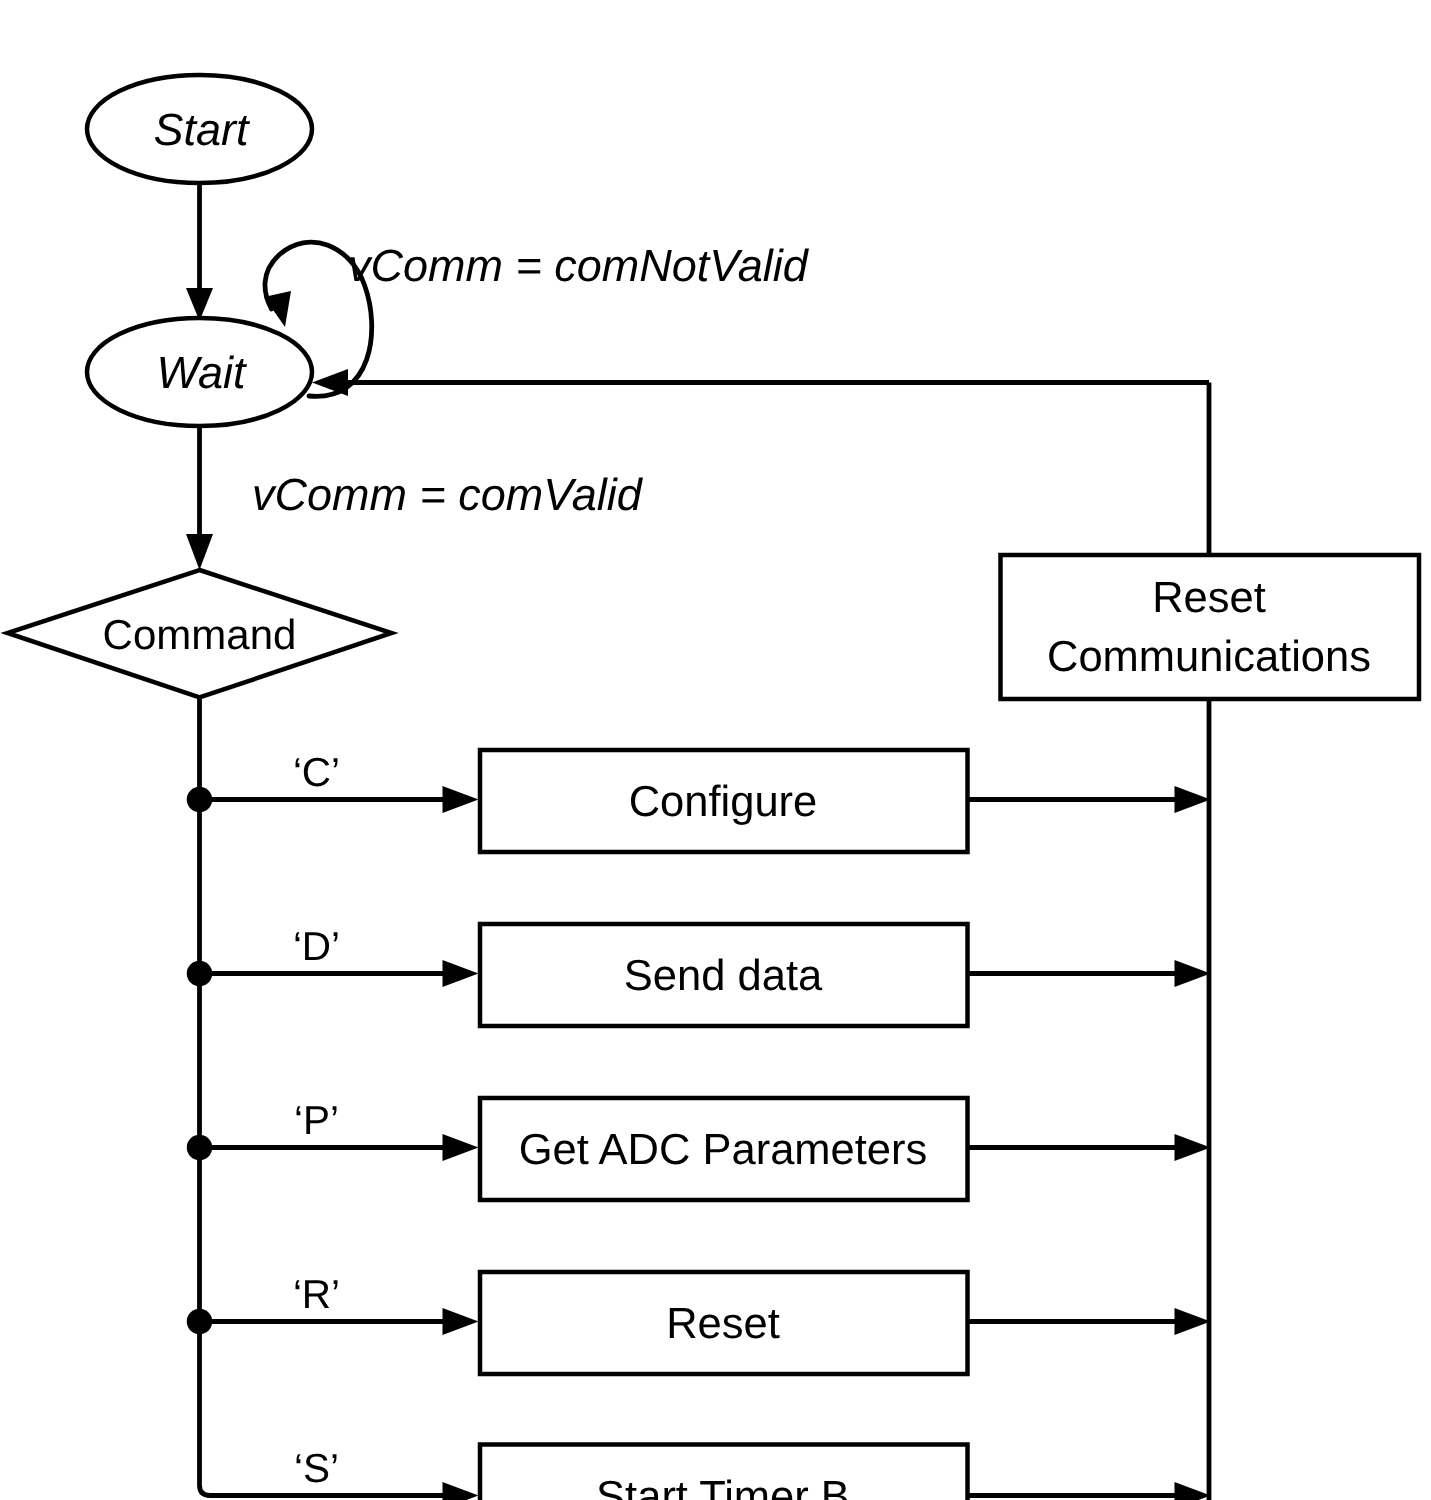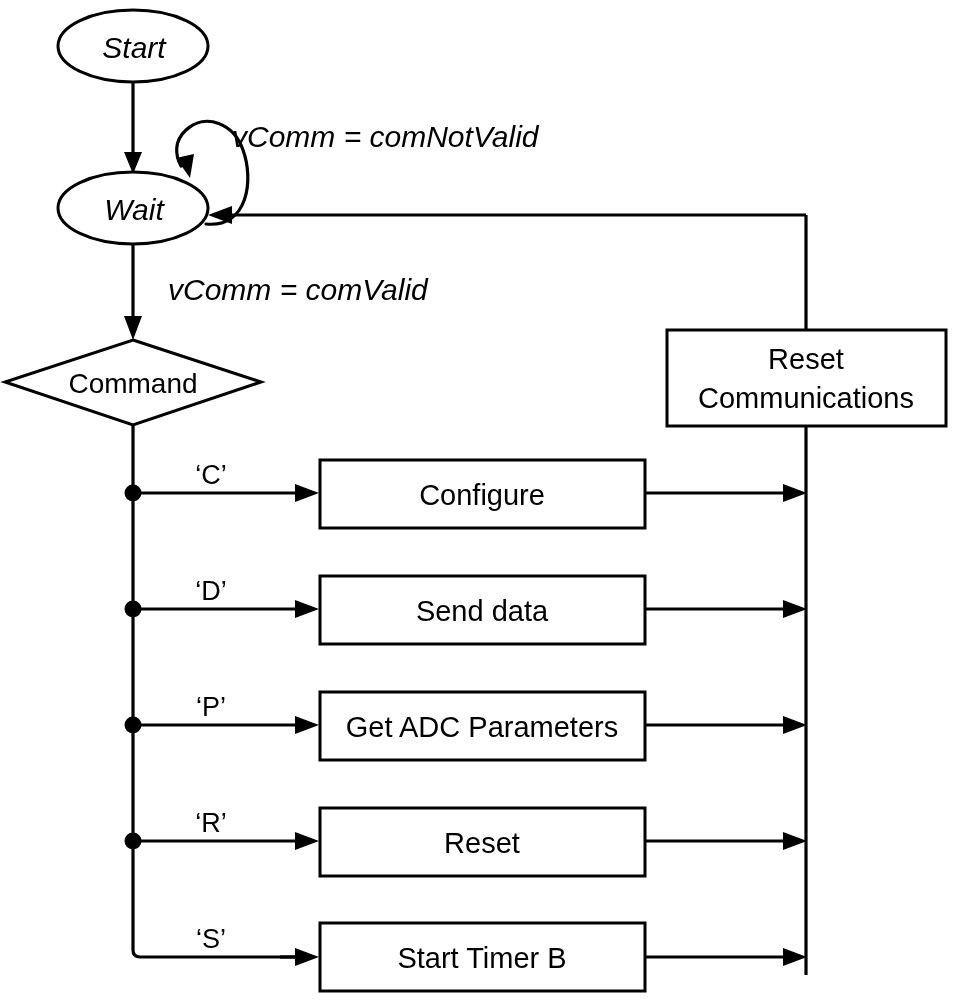--- a/index.html
+++ b/index.html
@@ -12,20 +12,21 @@
     width: 954px;
     height: 1000px;
     font-family: "Liberation Sans", sans-serif;
     overflow: hidden;
   }
   #canvas-wrap {
     position: relative;
     width: 954px;
     height: 801px;
     background: #ffffff;
+    margin-top: 40px;
   }
   svg#flow {
     position: absolute;
     top: 0;
     left: 0;
     width: 954px;
     height: 1000px;
     display: block;
   }
   .shape-stroke {

